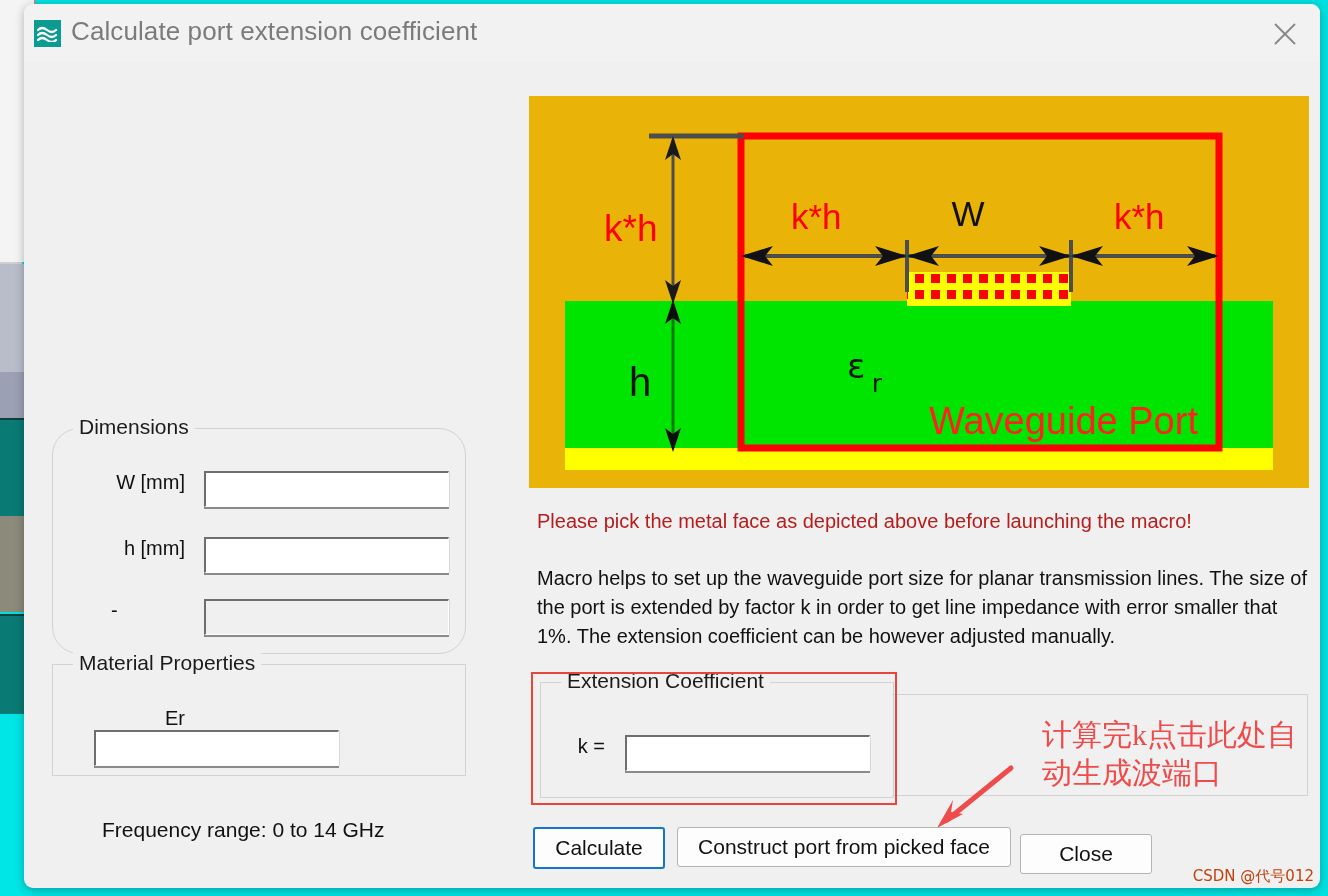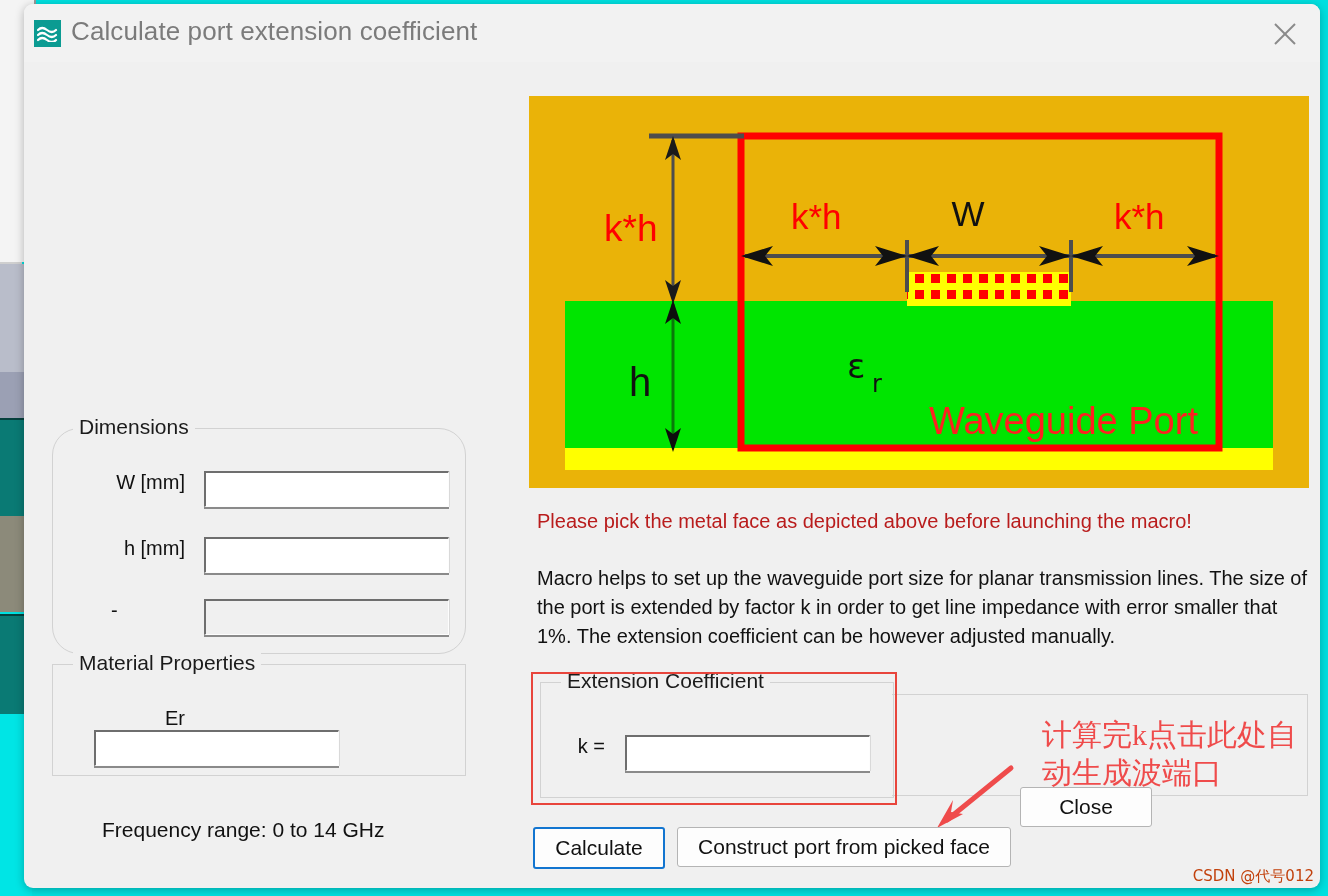--- a/index.html
+++ b/index.html
@@ -112,21 +112,21 @@
   
   .btn{
     position:absolute;height:38px;background:#fdfdfd;border:1px solid #b4b4b4;
     border-radius:3px;font-size:21px;color:#111;cursor:pointer;
     display:flex;align-items:center;justify-content:center;
     font-family:"Liberation Sans","DejaVu Sans",sans-serif;
   }
   .btn.focus{border:2px solid #1275d0;}
   #btn-calc{left:509px;top:823px;width:128px;}
   #btn-construct{left:653px;top:823px;width:332px;}
-  #btn-close{left:996px;top:783px;width:130px;text-align:right;}
+  #btn-close{left:996px;top:830px;width:130px;text-align:right;}
 
   #watermark{
     position:absolute;right:6px;bottom:2px;font-size:15px;color:#c2410c;
     font-family:"DejaVu Sans","Liberation Sans",sans-serif;white-space:nowrap;
   }
 </style>
 </head>
 <body>
 
 <div id="bg">

